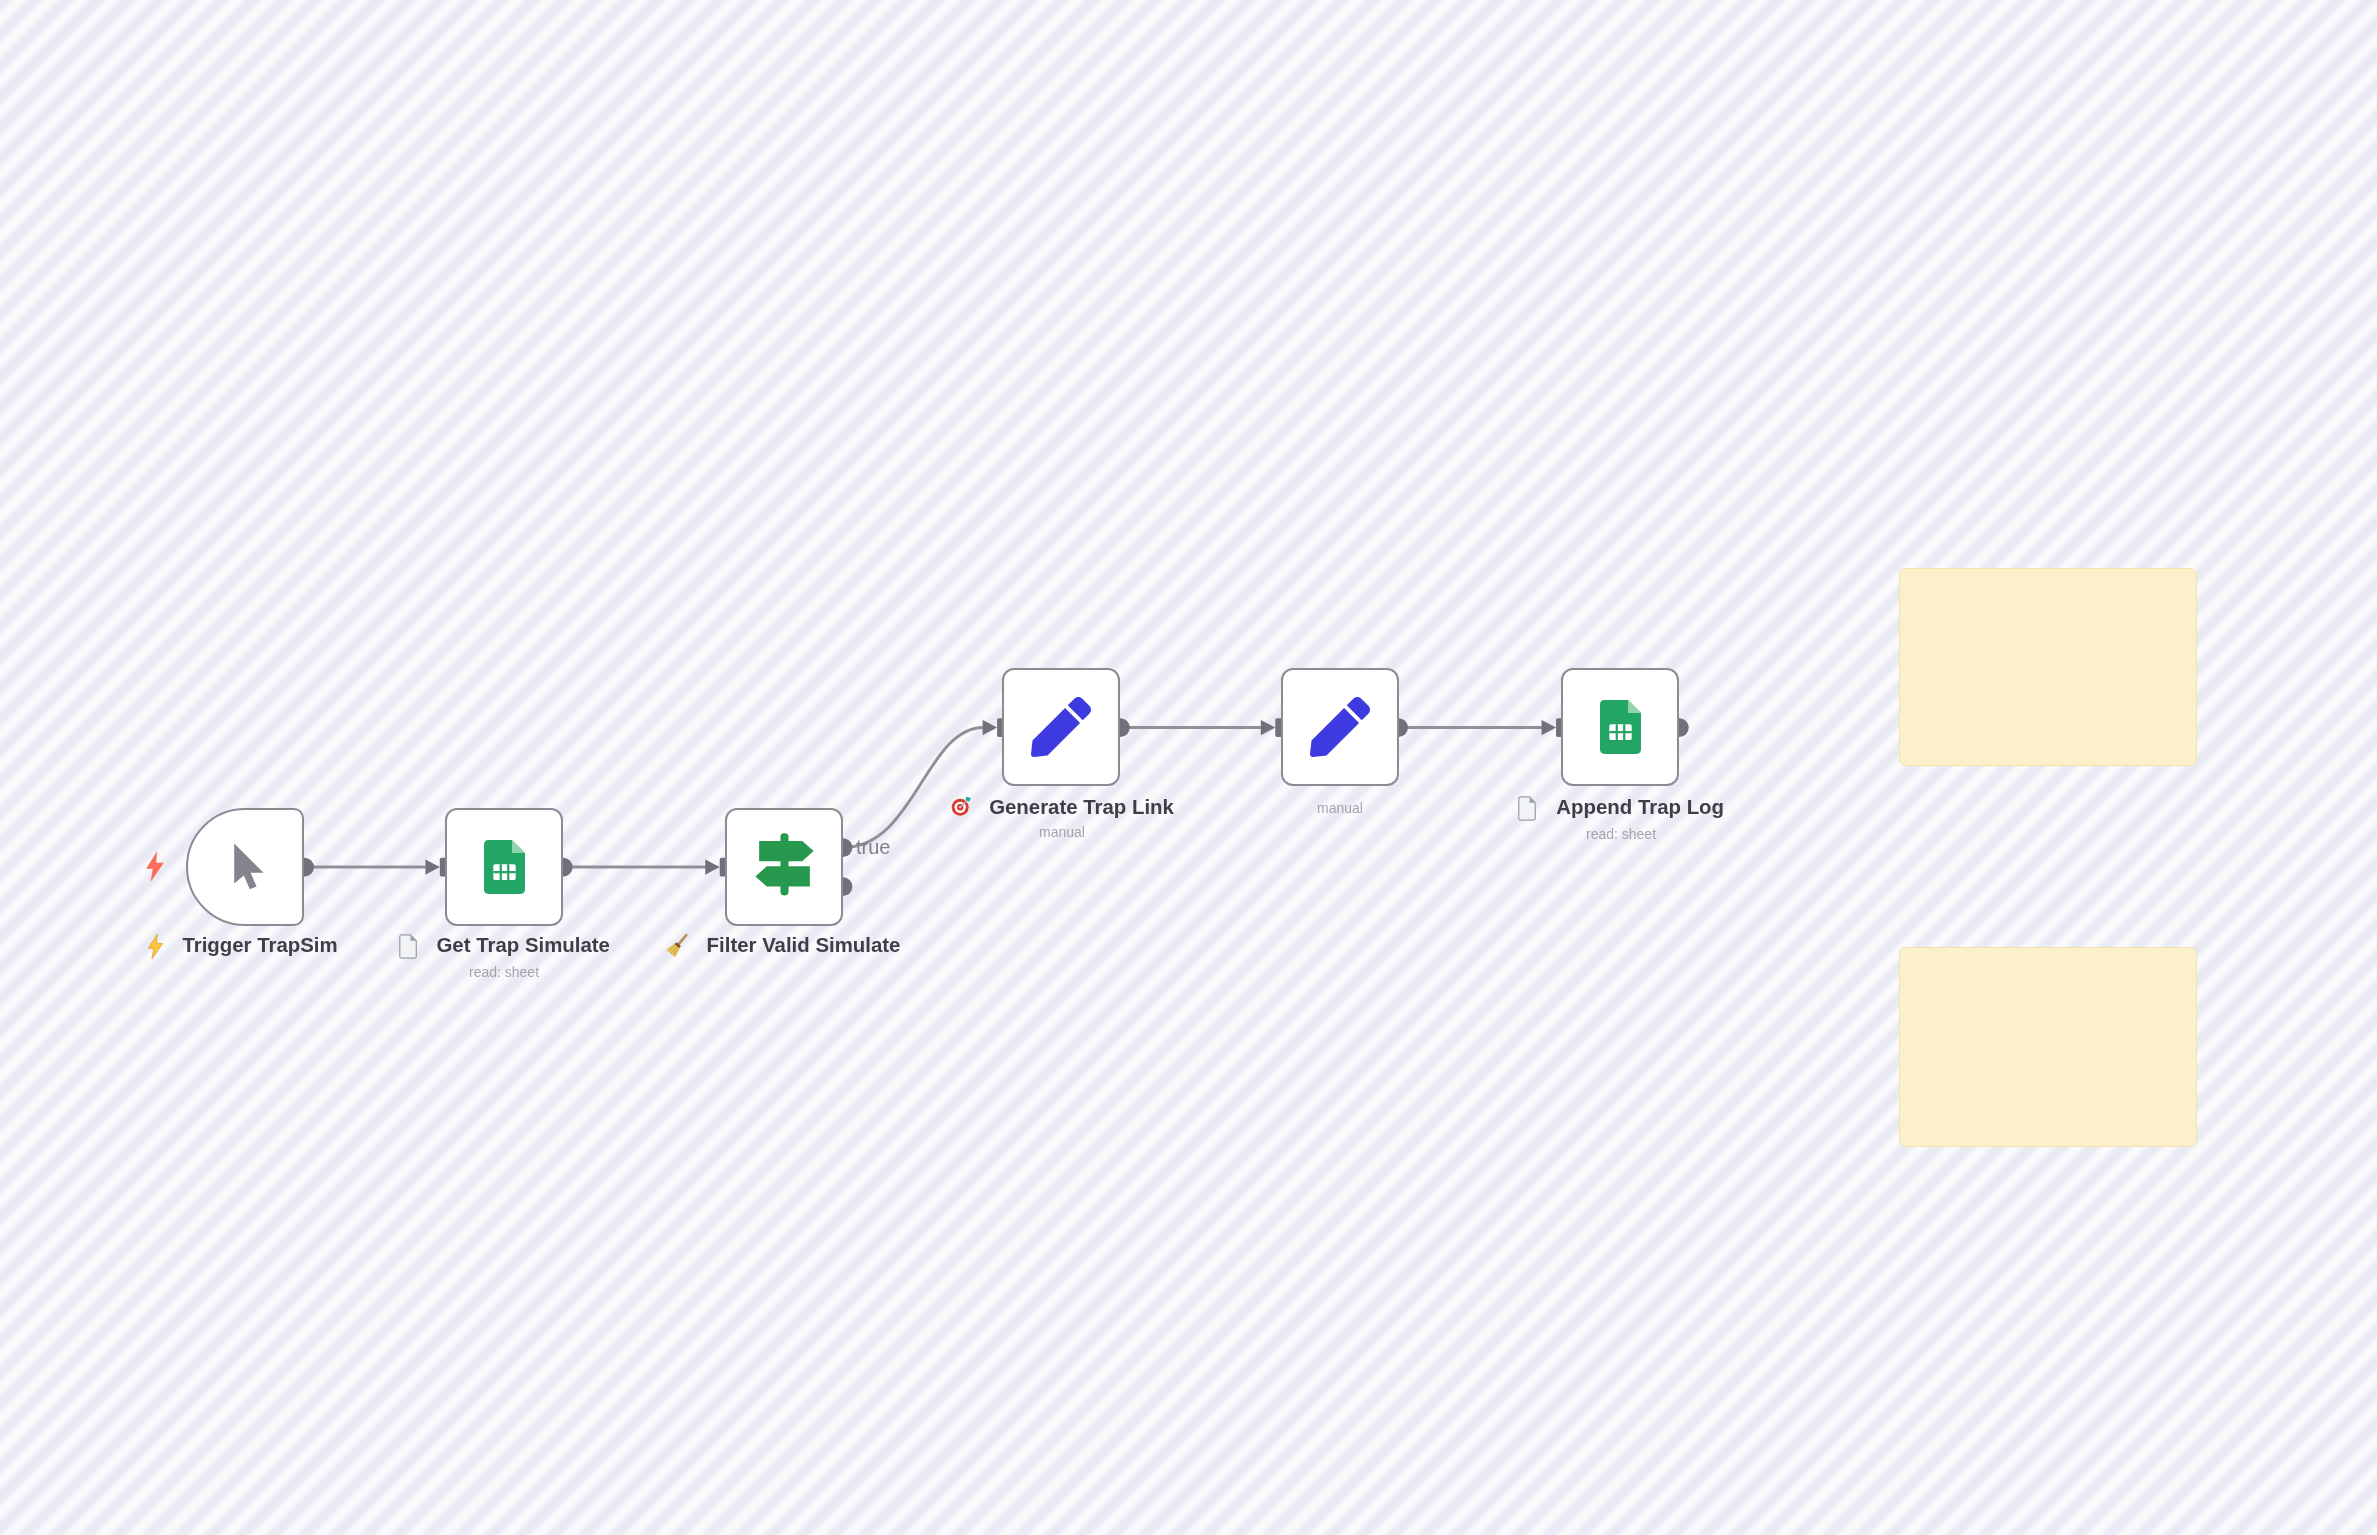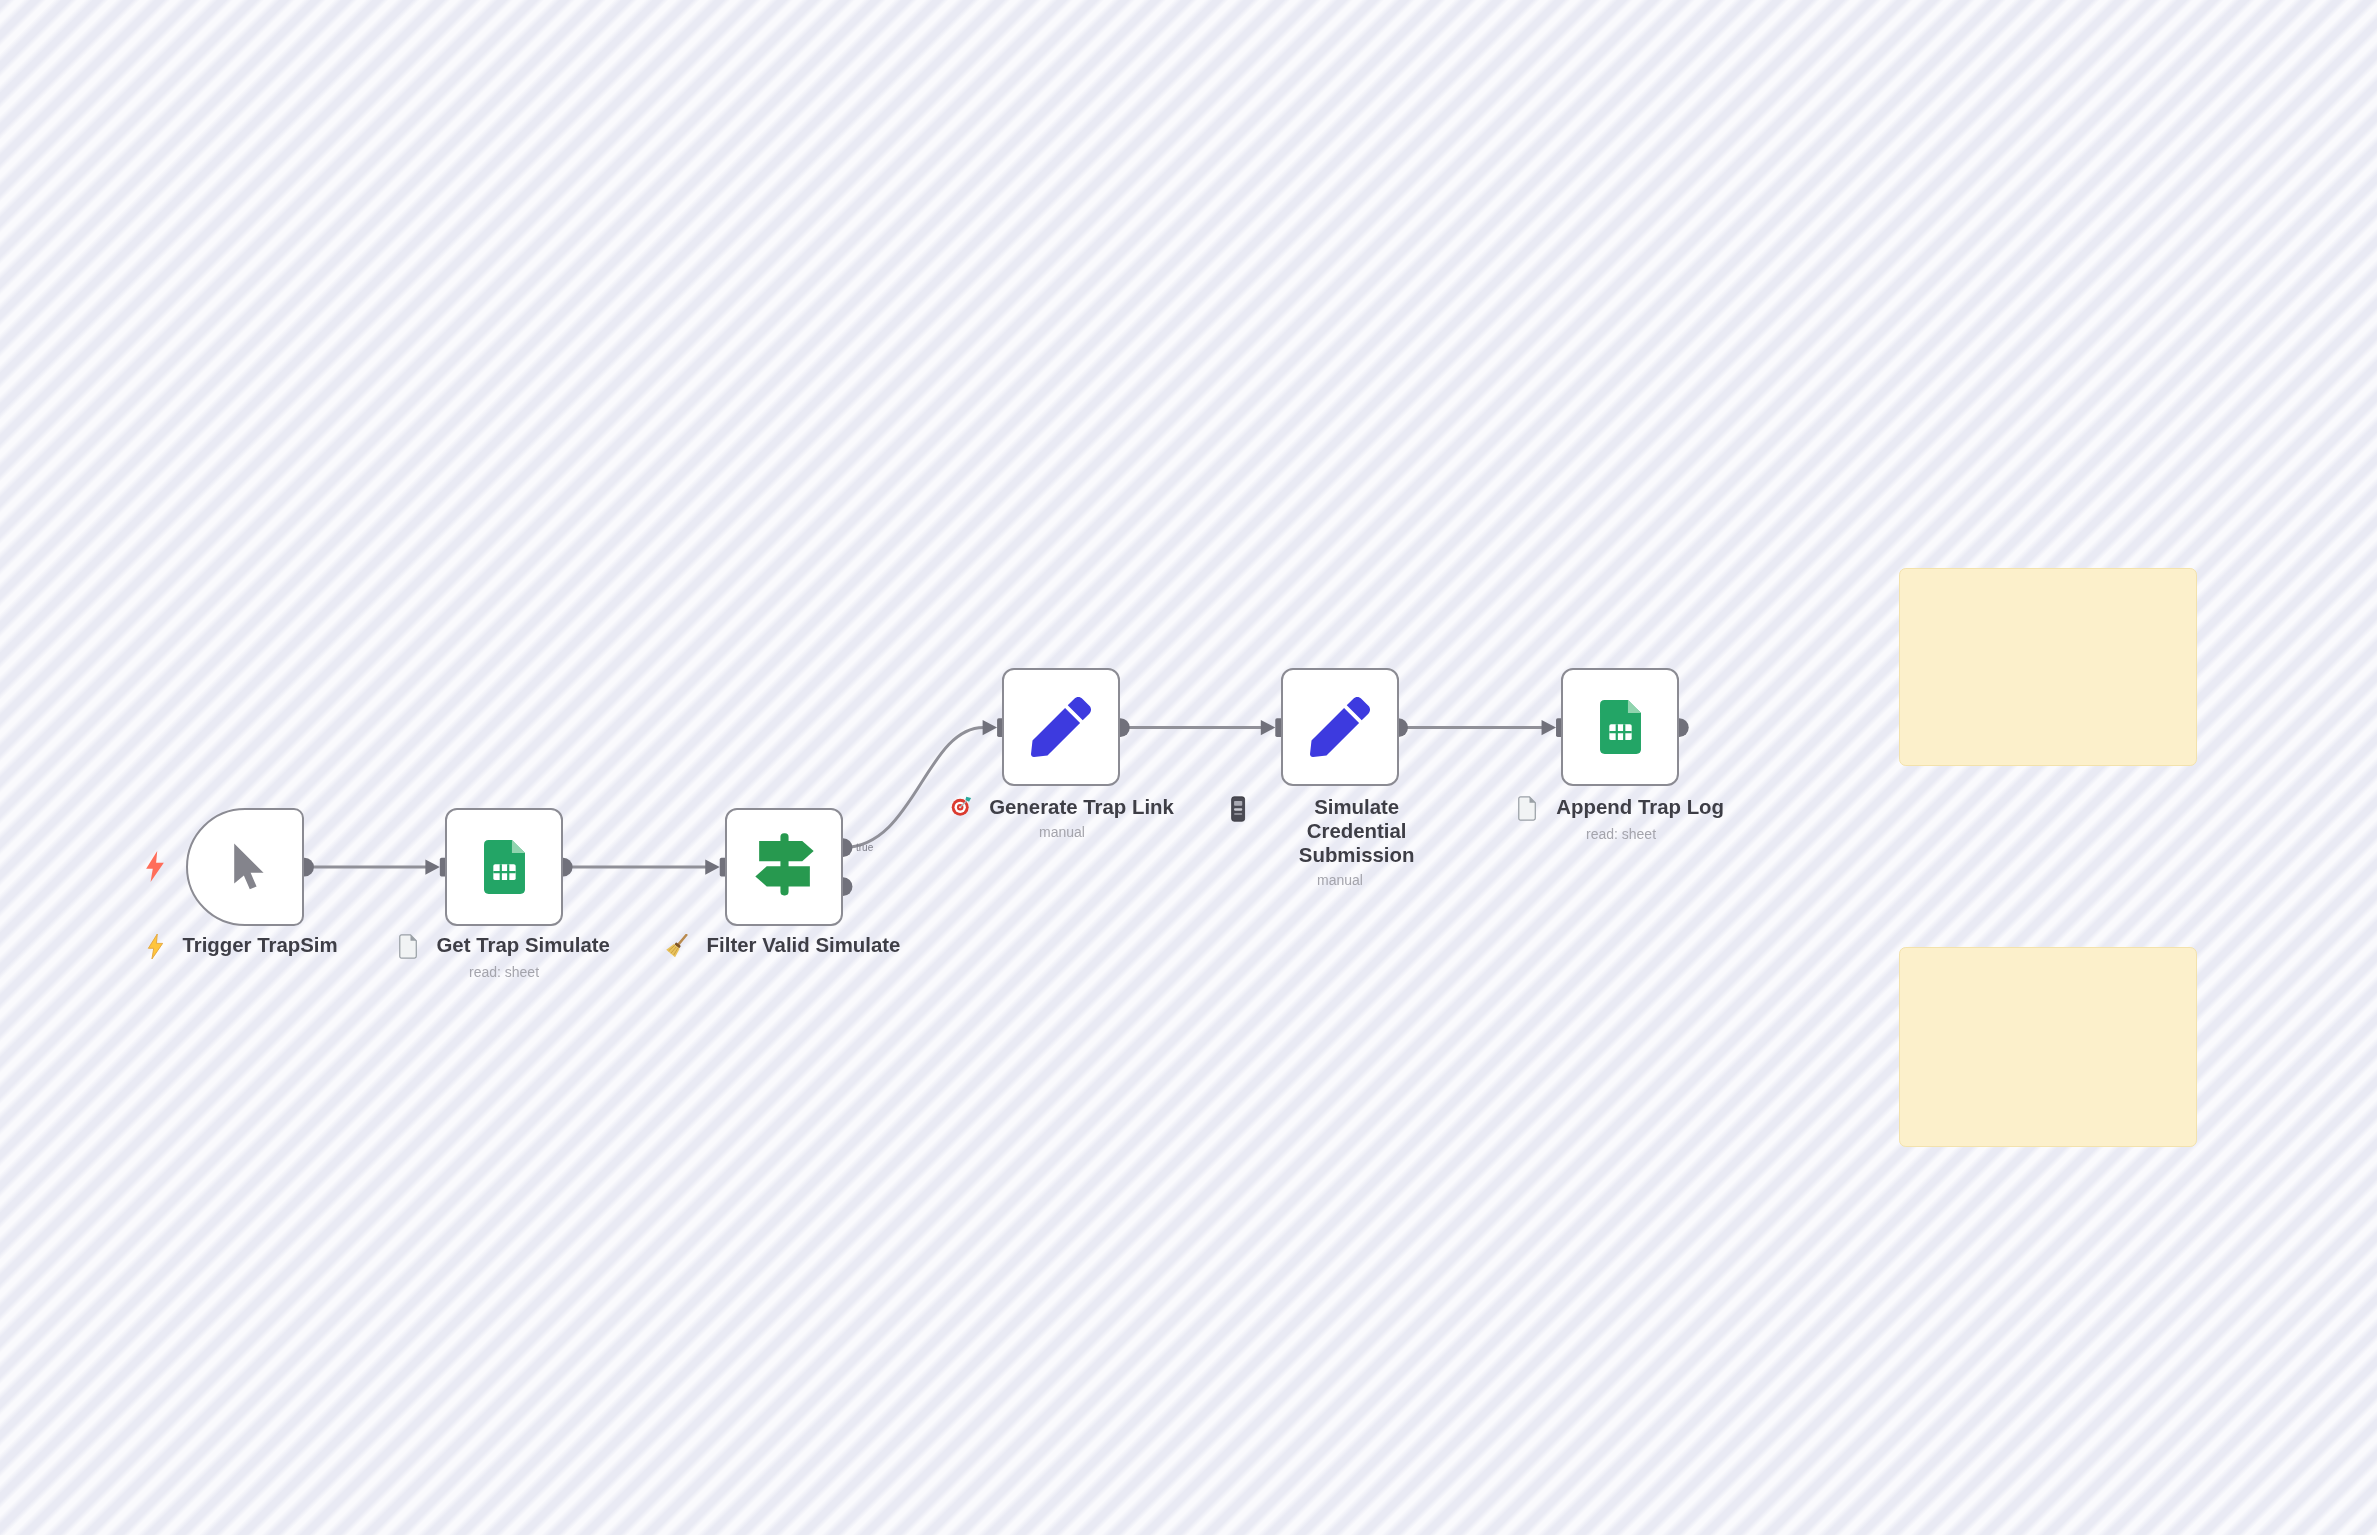--- a/index.html
+++ b/index.html
@@ -28,21 +28,21 @@
   .node-sub{
     font-size:14px;font-weight:400;color:#A4A4AC;line-height:19px;margin-top:4.3px;text-align:center;
   }
   .node-sub:empty{display:none;}
   .narrow .caption-line span{max-width:186px;}
   .sticky{
     position:absolute;background:#FCF0CB;border:1.7px solid #F3E2AC;
     border-radius:6.8px;box-sizing:border-box;
   }
   .port-label{
-    position:absolute;font-size:10px;color:#7F7F89;line-height:19px;
+    position:absolute;font-size:20px;color:#7F7F89;line-height:19px;
   }
   .exec-bolt{position:absolute;}
   svg{display:block;}
   .emoji svg{display:block;}
   #wires{position:absolute;left:0;top:0;pointer-events:none;}
 </style>
 </head>
 <body>
 
 <div id="canvas">
@@ -181,31 +181,20 @@
   </div>
 
   <div class="node" style="left:1281px;top:668px;">
     <span>
       <svg width="60" height="60" viewBox="0 0 512 512">
         <path fill="#3D3ADF" d="M290.74 93.24l128.02 128.02-277.99 277.99-114.14 12.6C11.35 513.54-1.56 500.62.14 485.34l12.7-114.22 277.9-277.88zm207.2-19.06l-60.11-60.11c-18.75-18.75-49.16-18.75-67.91 0l-56.55 56.55 128.02 128.02 56.55-56.55c18.75-18.76 18.75-49.16 0-67.91z"></path>
       </svg>
     </span>
   </div>
   <div class="node-caption narrow" style="left:1340px;top:795px;">
-    <div class="caption-line">
-      <span class="emoji">
-        <svg width="15.3" height="26" viewBox="0 0 18 32">
-          <rect x="1" y="1" width="16" height="30" rx="3" fill="#4B4B54" stroke="#35353C" stroke-width="1"></rect>
-          <rect x="4" y="6" width="10" height="6" rx="1" fill="#A9A9B2"></rect>
-          <rect x="4" y="15" width="10" height="3" rx="1" fill="#C9C9D0"></rect>
-          <rect x="4" y="21" width="10" height="2.5" rx="1" fill="#8C8C95"></rect>
-        </svg>
-      </span>
-      <span>Simulate Credential Submission</span>
-    </div>
     <div class="node-sub">manual</div>
   </div>
 
   <div class="node" style="left:1561px;top:668px;">
     <span>
       <svg width="43" height="54" viewBox="0 0 44 58">
         <path d="M5 0 H30 L44 14 V53 Q44 58 39 58 H5 Q0 58 0 53 V5 Q0 0 5 0 Z" fill="#23A566"></path>
         <path d="M30 0 L44 14 H30 Z" fill="#90D4AE"></path>
         <rect x="10" y="26" width="24" height="17" rx="2" fill="#FFFFFF"></rect>
         <path d="M10 34.5 H34 M18 26 V43 M26 26 V43" stroke="#23A566" stroke-width="2.4" fill="none"></path>

